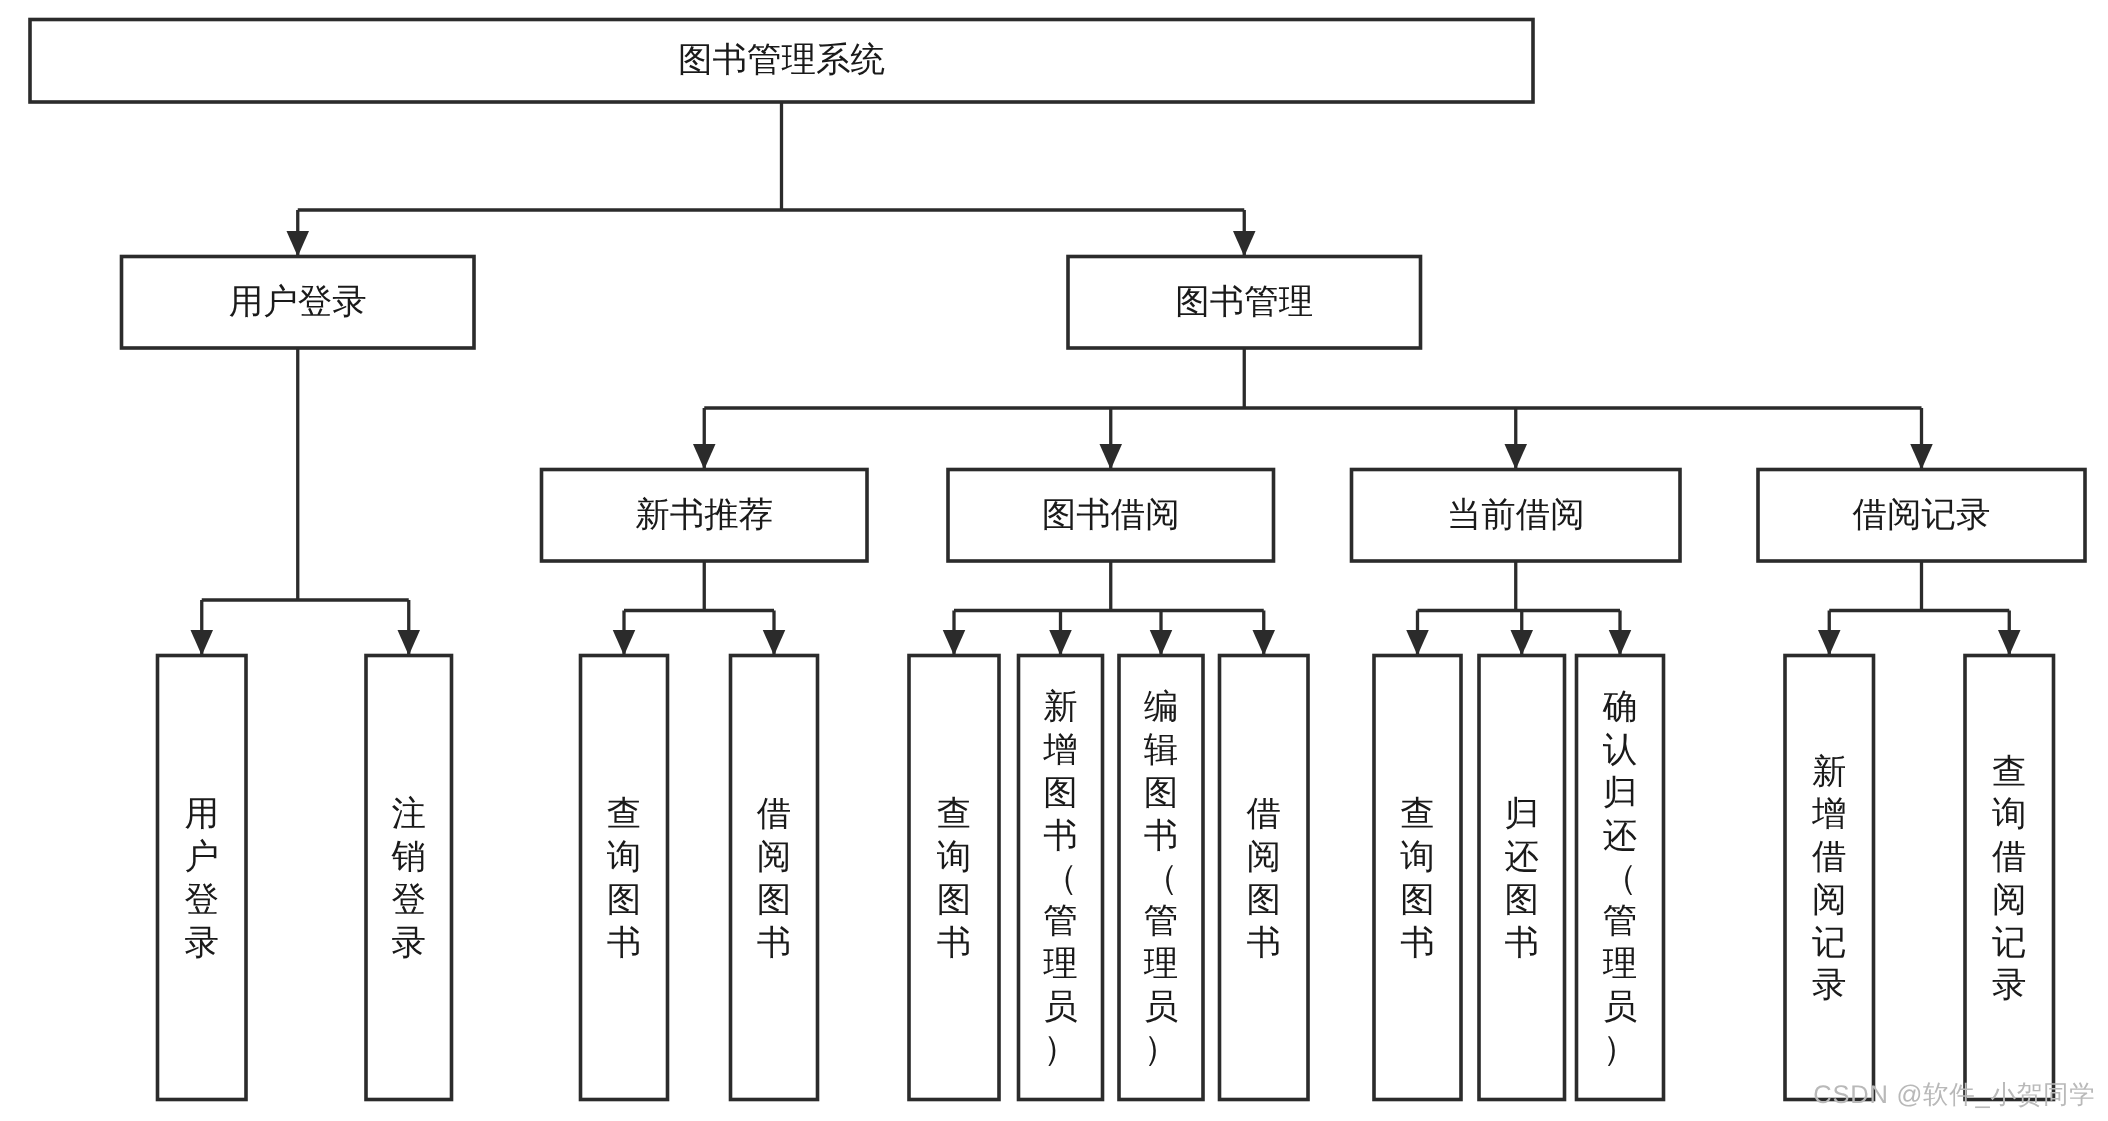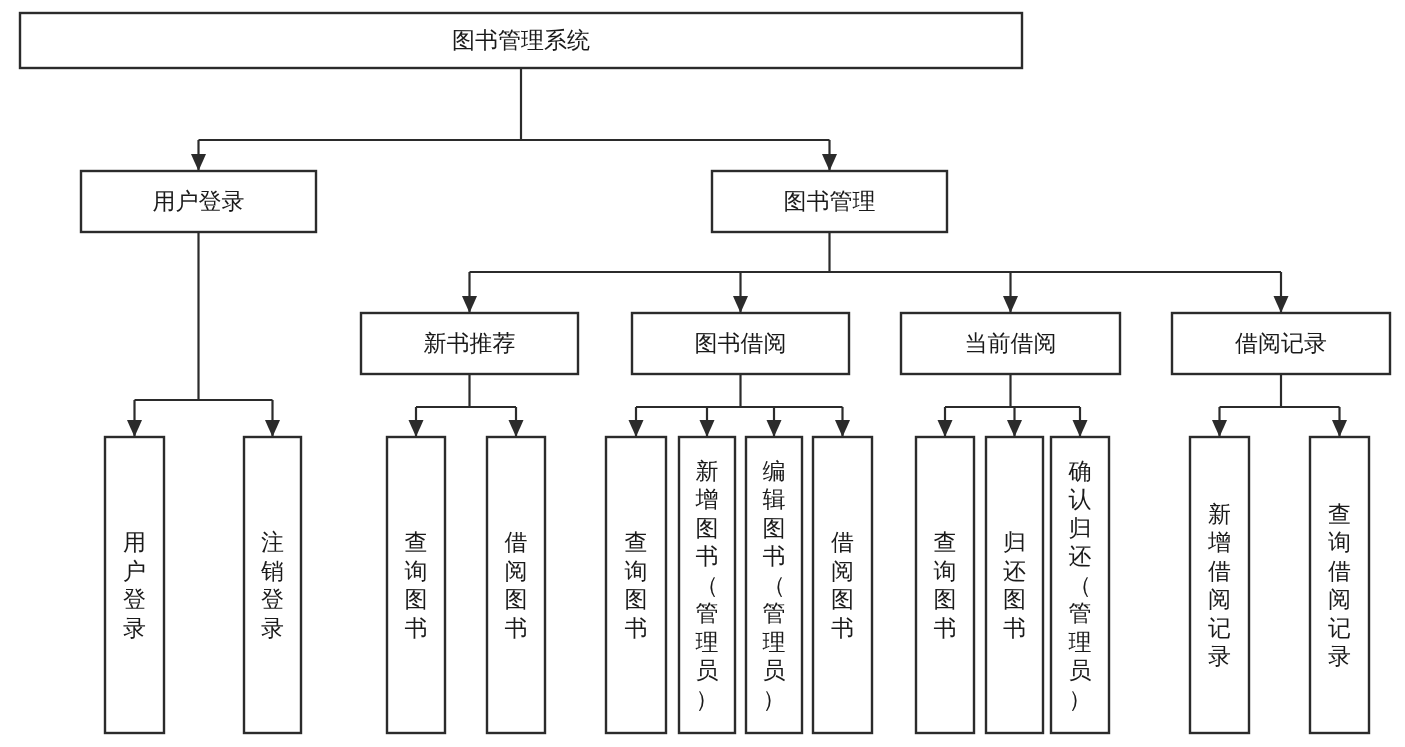--- a/index.html
+++ b/index.html
@@ -202,13 +202,14 @@
         <g>
           <rect x="1190" y="437" width="59" height="296" class="node-rect"></rect>
           <text x="1219.5" y="521.73" class="node-label-v"><tspan x="1219.5" dy="0">新</tspan><tspan x="1219.5" dy="28.5">增</tspan><tspan x="1219.5" dy="28.5">借</tspan><tspan x="1219.5" dy="28.5">阅</tspan><tspan x="1219.5" dy="28.5">记</tspan><tspan x="1219.5" dy="28.5">录</tspan></text>
         </g>
         <g>
           <rect x="1310" y="437" width="59" height="296" class="node-rect"></rect>
           <text x="1339.5" y="521.73" class="node-label-v"><tspan x="1339.5" dy="0">查</tspan><tspan x="1339.5" dy="28.5">询</tspan><tspan x="1339.5" dy="28.5">借</tspan><tspan x="1339.5" dy="28.5">阅</tspan><tspan x="1339.5" dy="28.5">记</tspan><tspan x="1339.5" dy="28.5">录</tspan></text>
         </g>
       </g>
   </svg>
+  <div class="watermark-text">CSDN @软件_小贺同学</div>
 </div>
 
 </body></html>

